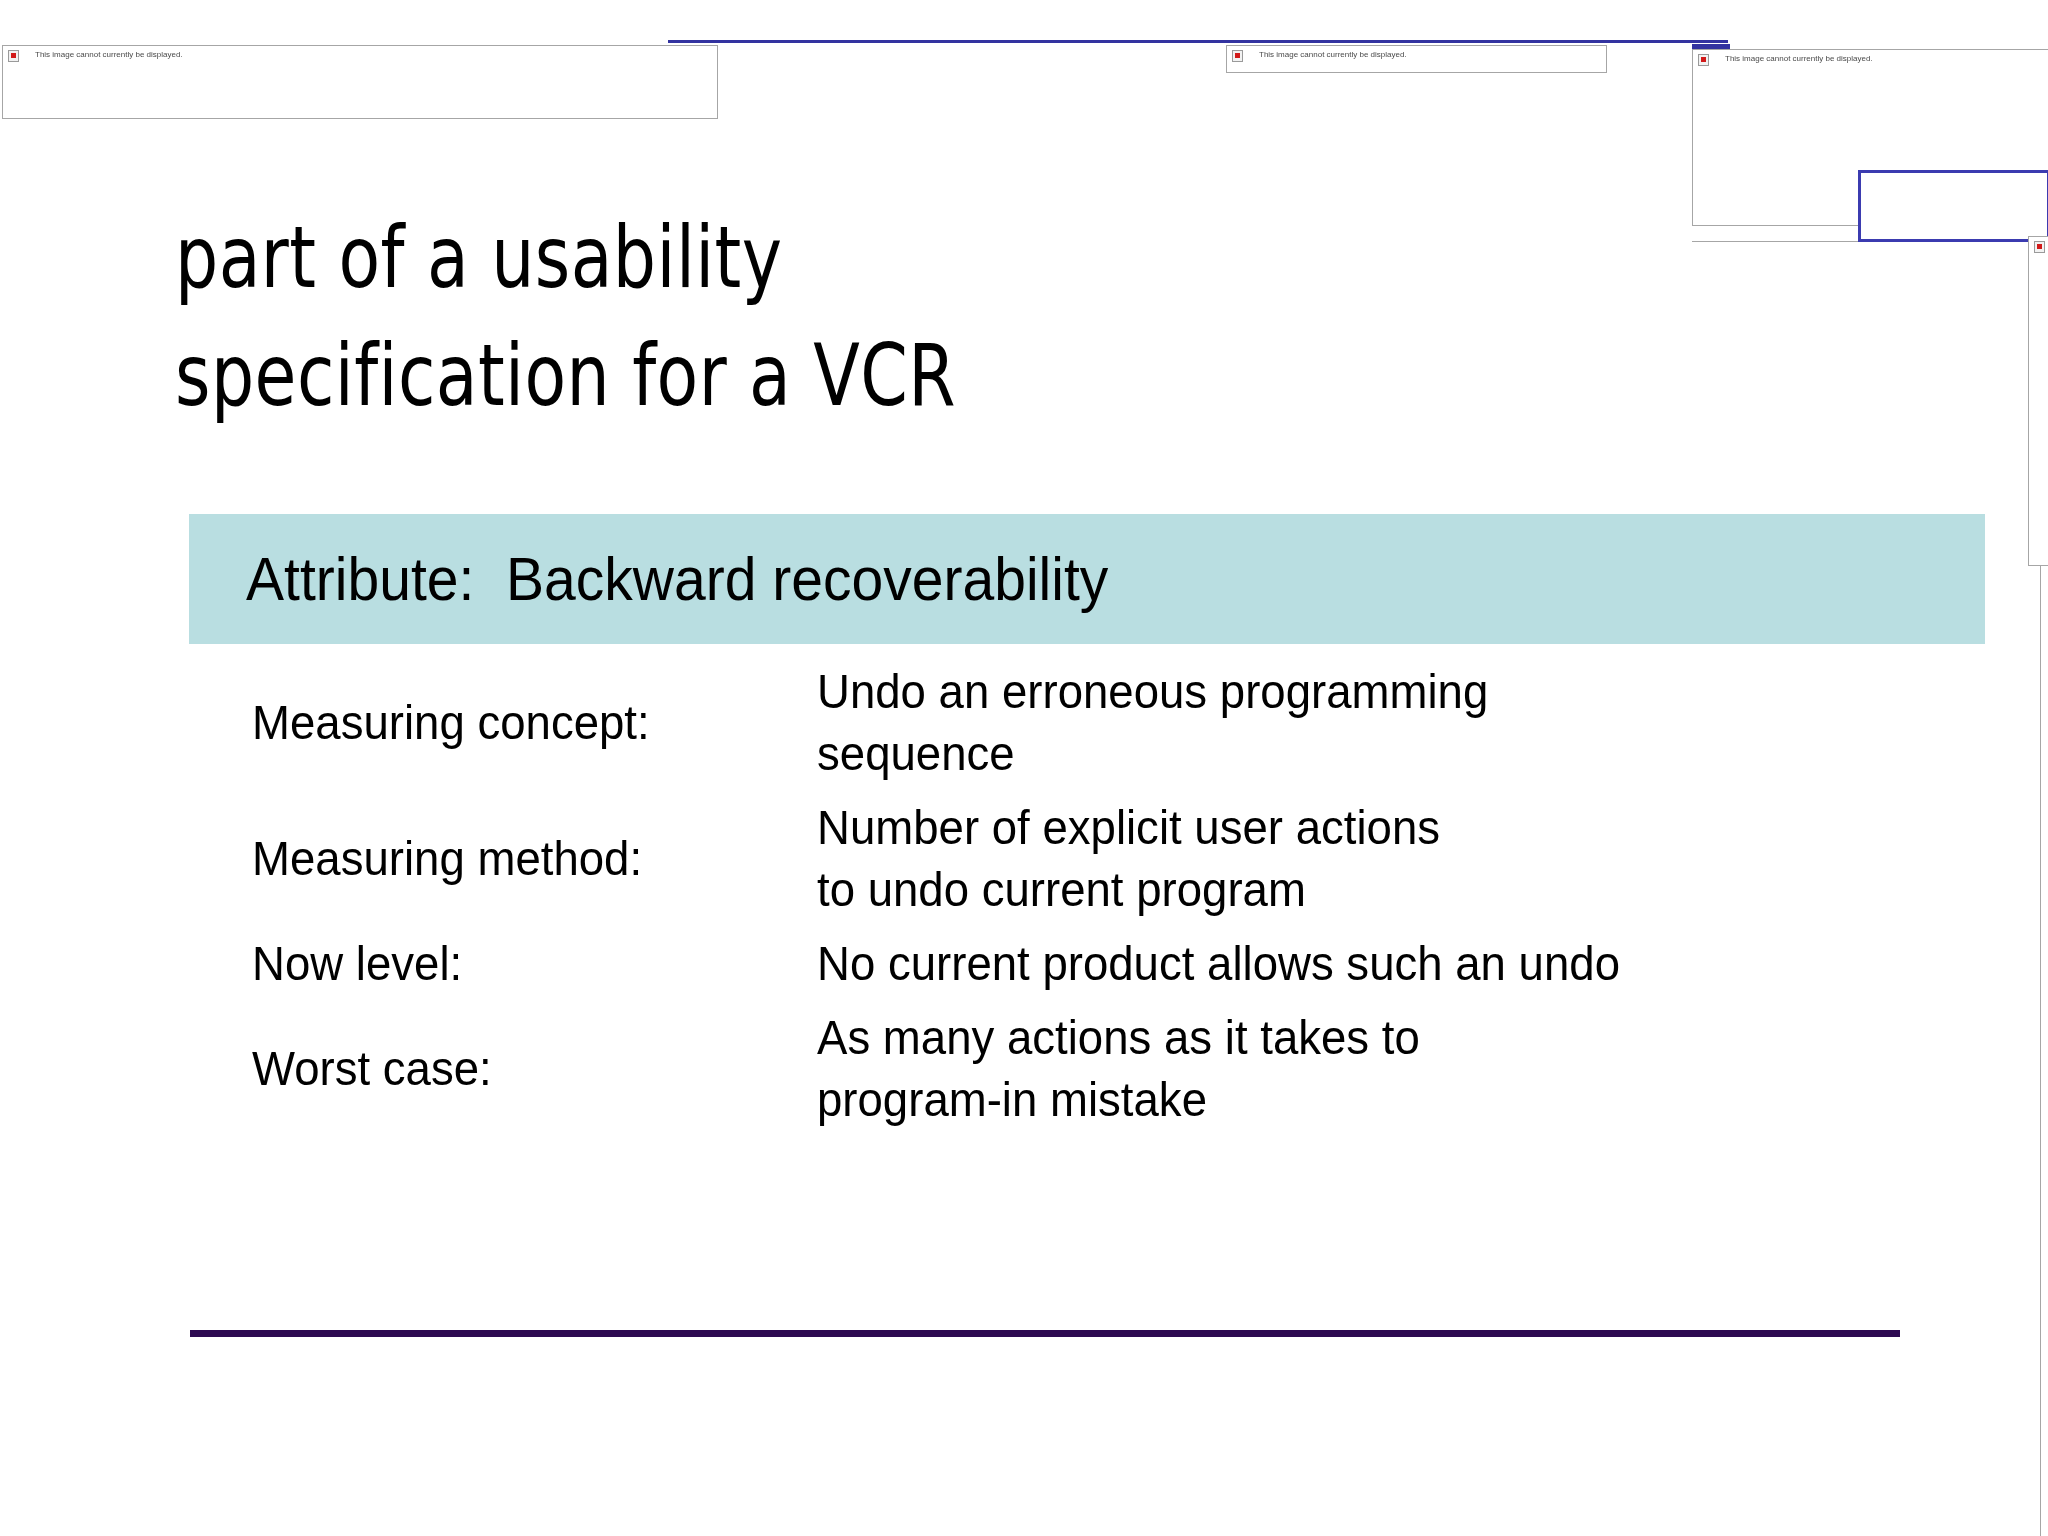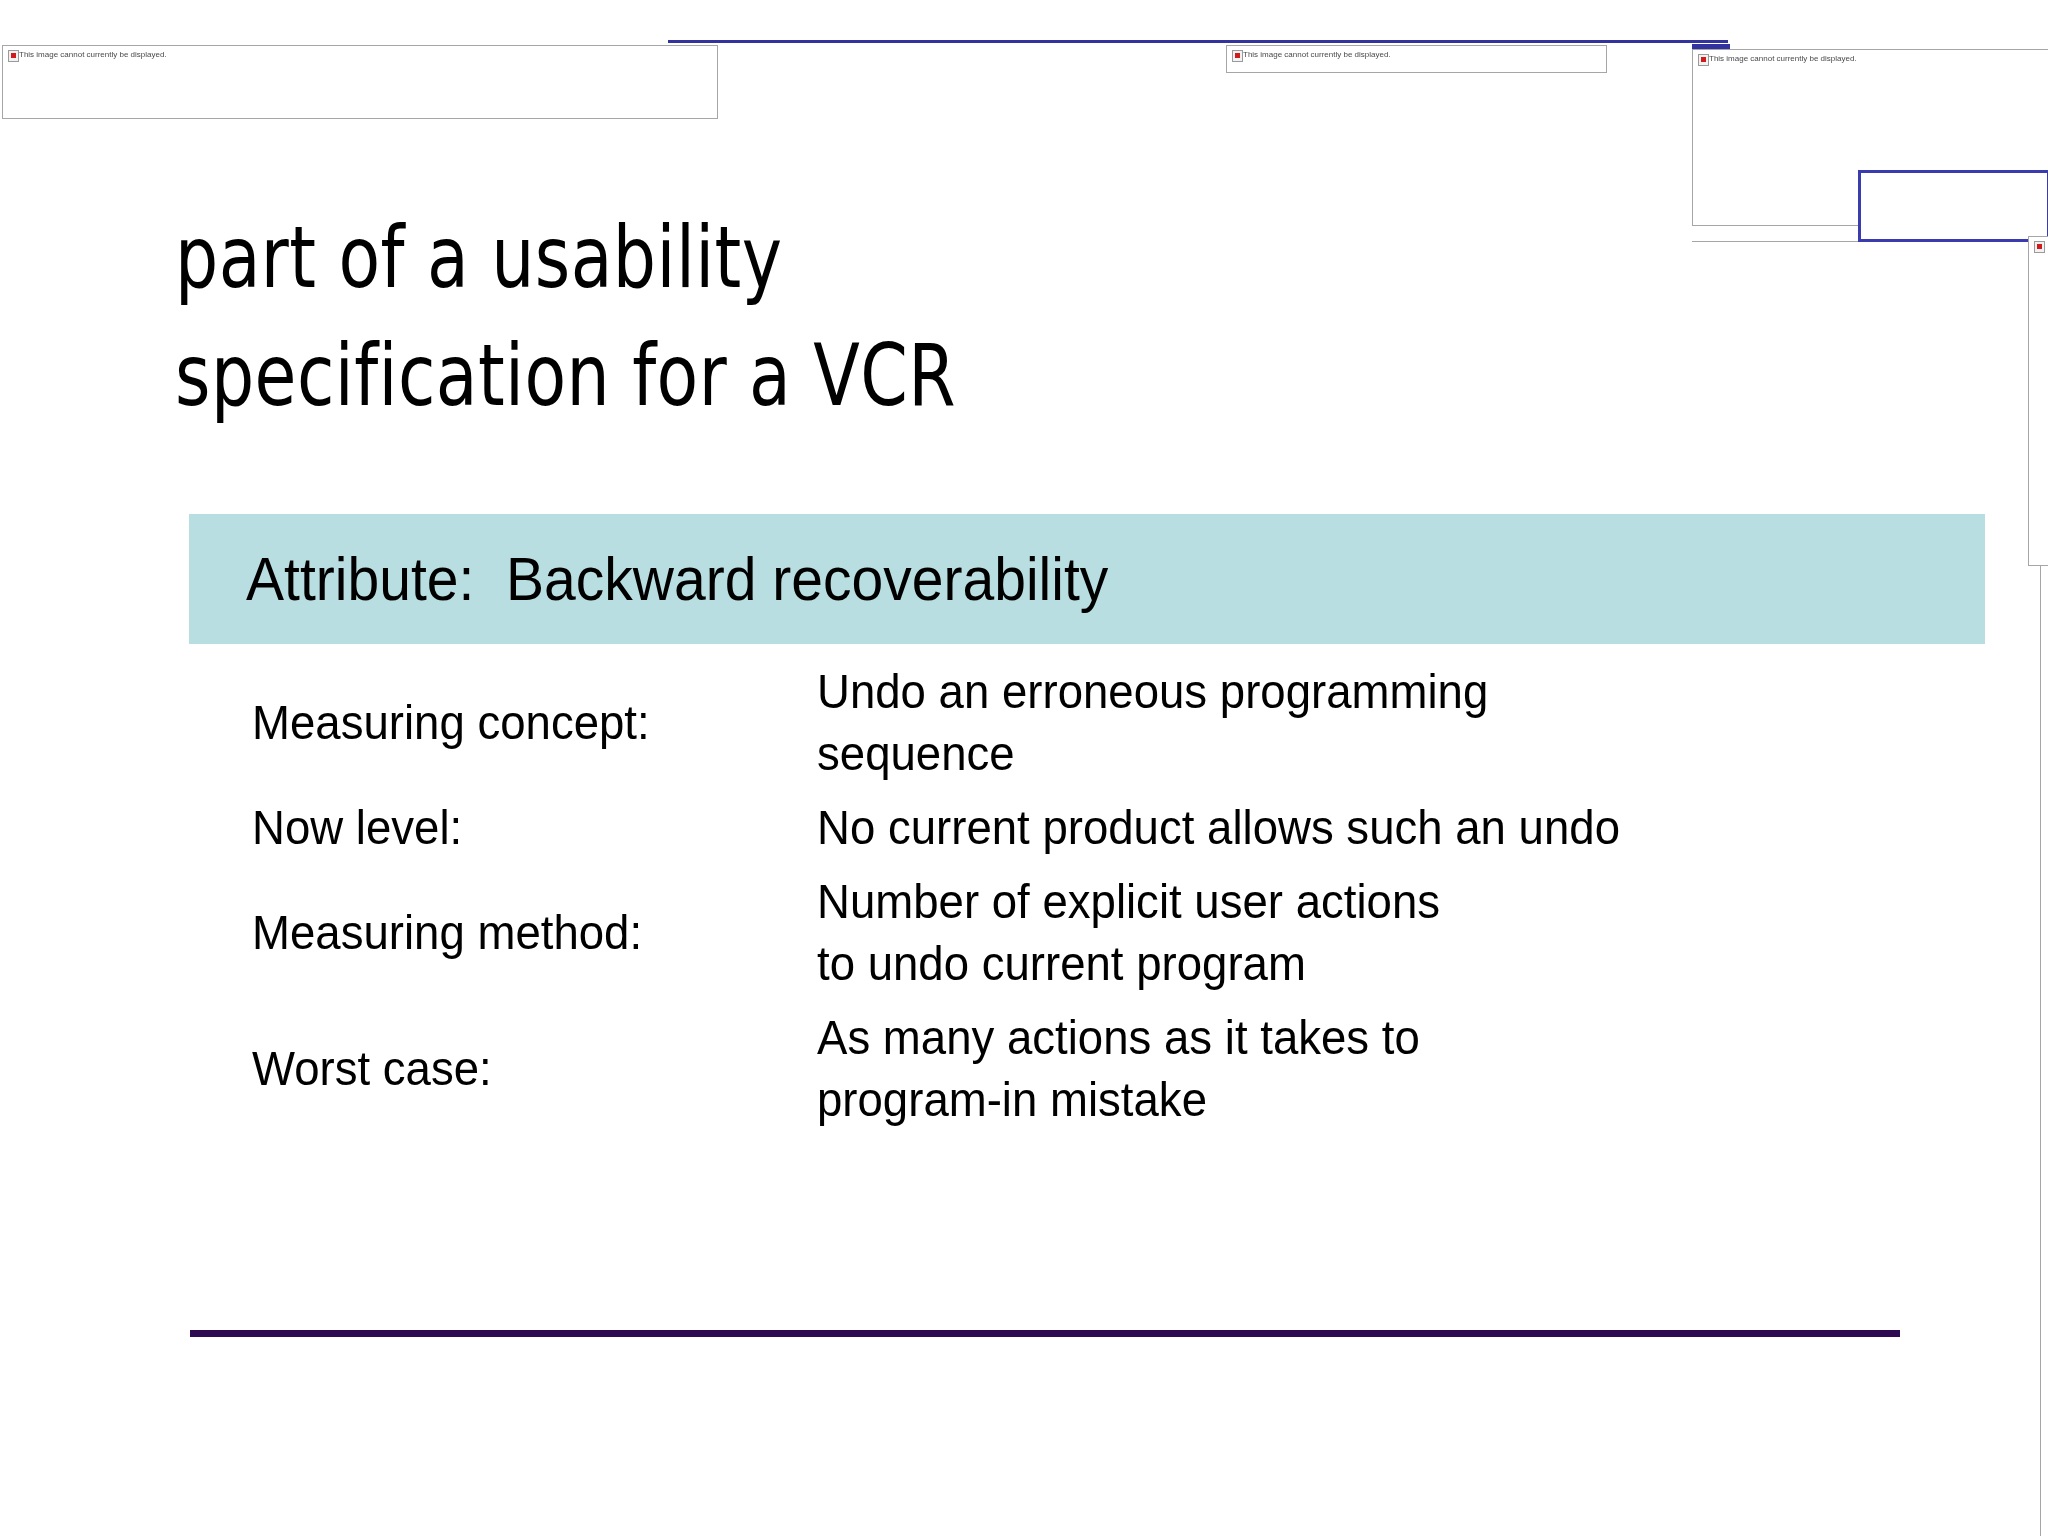--- a/index.html
+++ b/index.html
@@ -20,21 +20,21 @@
   .placeholder {
     position: absolute;
     background: #ffffff;
     border: 1px solid #a6a6a6;
     box-sizing: border-box;
     overflow: hidden;
   }
   .ph-row {
     display: flex;
     align-items: flex-start;
-    gap: 0;
+    gap: 16px;
     padding: 4px 5px;
   }
   .ph-icon {
     width: 11px;
     height: 12px;
     flex: 0 0 auto;
     background: #f2f2f2;
     border: 1px solid #9a9a9a;
     position: relative;
     box-sizing: border-box;
@@ -224,31 +224,31 @@
 
 <div id="spec-table">
 
   <div class="spec-row">
     <div class="spec-label">Measuring concept:</div>
     <div class="spec-value">Undo an erroneous programming
 sequence</div>
   </div>
 
   <div class="spec-row">
-    <div class="spec-label">Now level:</div>
-    <div class="spec-value">No current product allows such an undo</div>
-  </div>
-
-  <div class="spec-row">
     <div class="spec-label">Measuring method:</div>
     <div class="spec-value">Number of explicit user actions
 to undo current program</div>
   </div>
 
   <div class="spec-row">
+    <div class="spec-label">Now level:</div>
+    <div class="spec-value">No current product allows such an undo</div>
+  </div>
+
+  <div class="spec-row">
     <div class="spec-label">Worst case:</div>
     <div class="spec-value">As many actions as it takes to
 program-in mistake</div>
   </div>
 
 
 
 </div>
 
 <div id="bottom-rule"></div>

